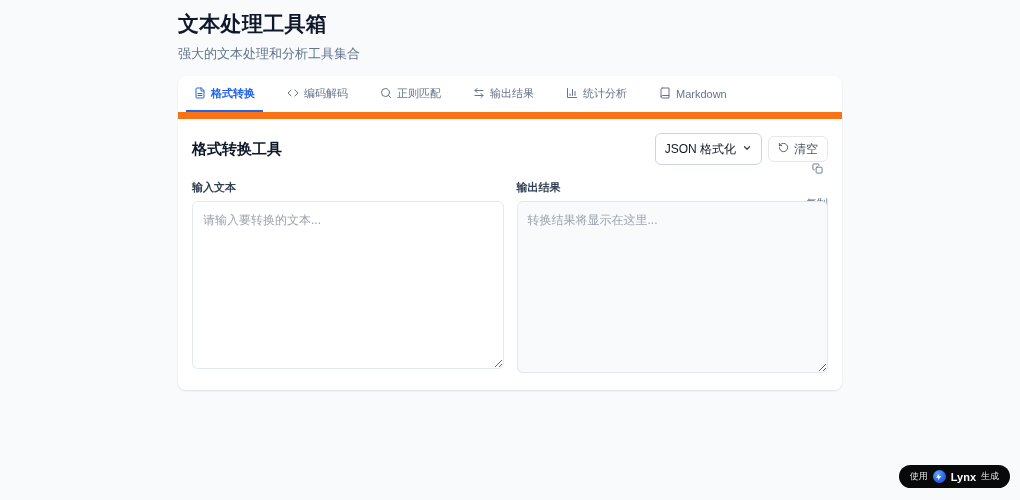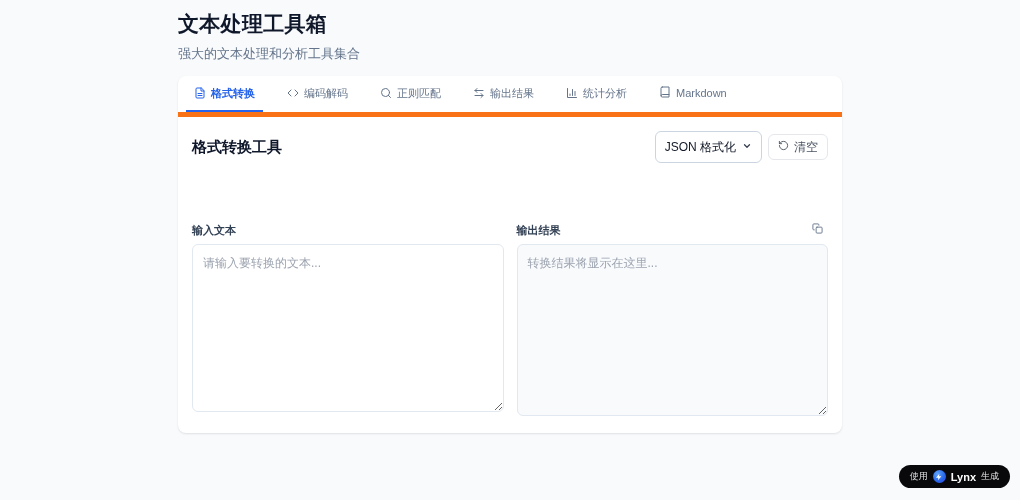--- a/index.html
+++ b/index.html
@@ -18,22 +18,22 @@
   .card {
     margin-top: 13px;
     background: #ffffff;
     border-radius: 8px;
     box-shadow: 0 1px 2px rgba(15,23,42,.06), 0 1px 3px rgba(15,23,42,.05);
   }
 
   
   .tabbar {
     display: flex;
-    align-items: flex-start;
-    border-bottom: 5px solid #f97316;
+    align-items: center;
+    border-bottom: 7px solid #f97316;
     padding: 0 8px;
   }
   .tab {
     display: flex; align-items: center; gap: 5px;
     padding: 10px 8px 9px;
     margin-right: 16px;
     font-size: 11px;
     color: #64748b;
     cursor: pointer;
     border-bottom: 2px solid transparent;
@@ -60,22 +60,22 @@
     height: 26px; padding: 0 9px;
     border: 1px solid #e5e7eb; border-radius: 6px;
     background: #fff; font-size: 12px; color: #4b5563;
     cursor: pointer;
   }
   .btn-ghost svg { width: 11px; height: 11px; }
 
   .columns { display: flex; gap: 13px; margin-top: 15px; }
   .col { flex: 1; min-width: 0; }
   .field-label-row {
-    display: flex; align-items: flex-start; justify-content: space-between;
-    margin-bottom: 7px; height: 14px; margin-top: 45px;
+    display: flex; align-items: center; justify-content: space-between;
+    margin-bottom: 7px; height: 14px;
   }
   .field-label { font-size: 11px; font-weight: 700; color: #334155; }
   .copy-btn {
     display: flex; align-items: center; gap: 20px;
     font-size: 11px; color: #64748b; background: none; border: none; cursor: pointer;
     font-family: inherit;
     flex-direction: column;
   }
   .copy-btn svg { width: 11px; height: 11px; }
 

